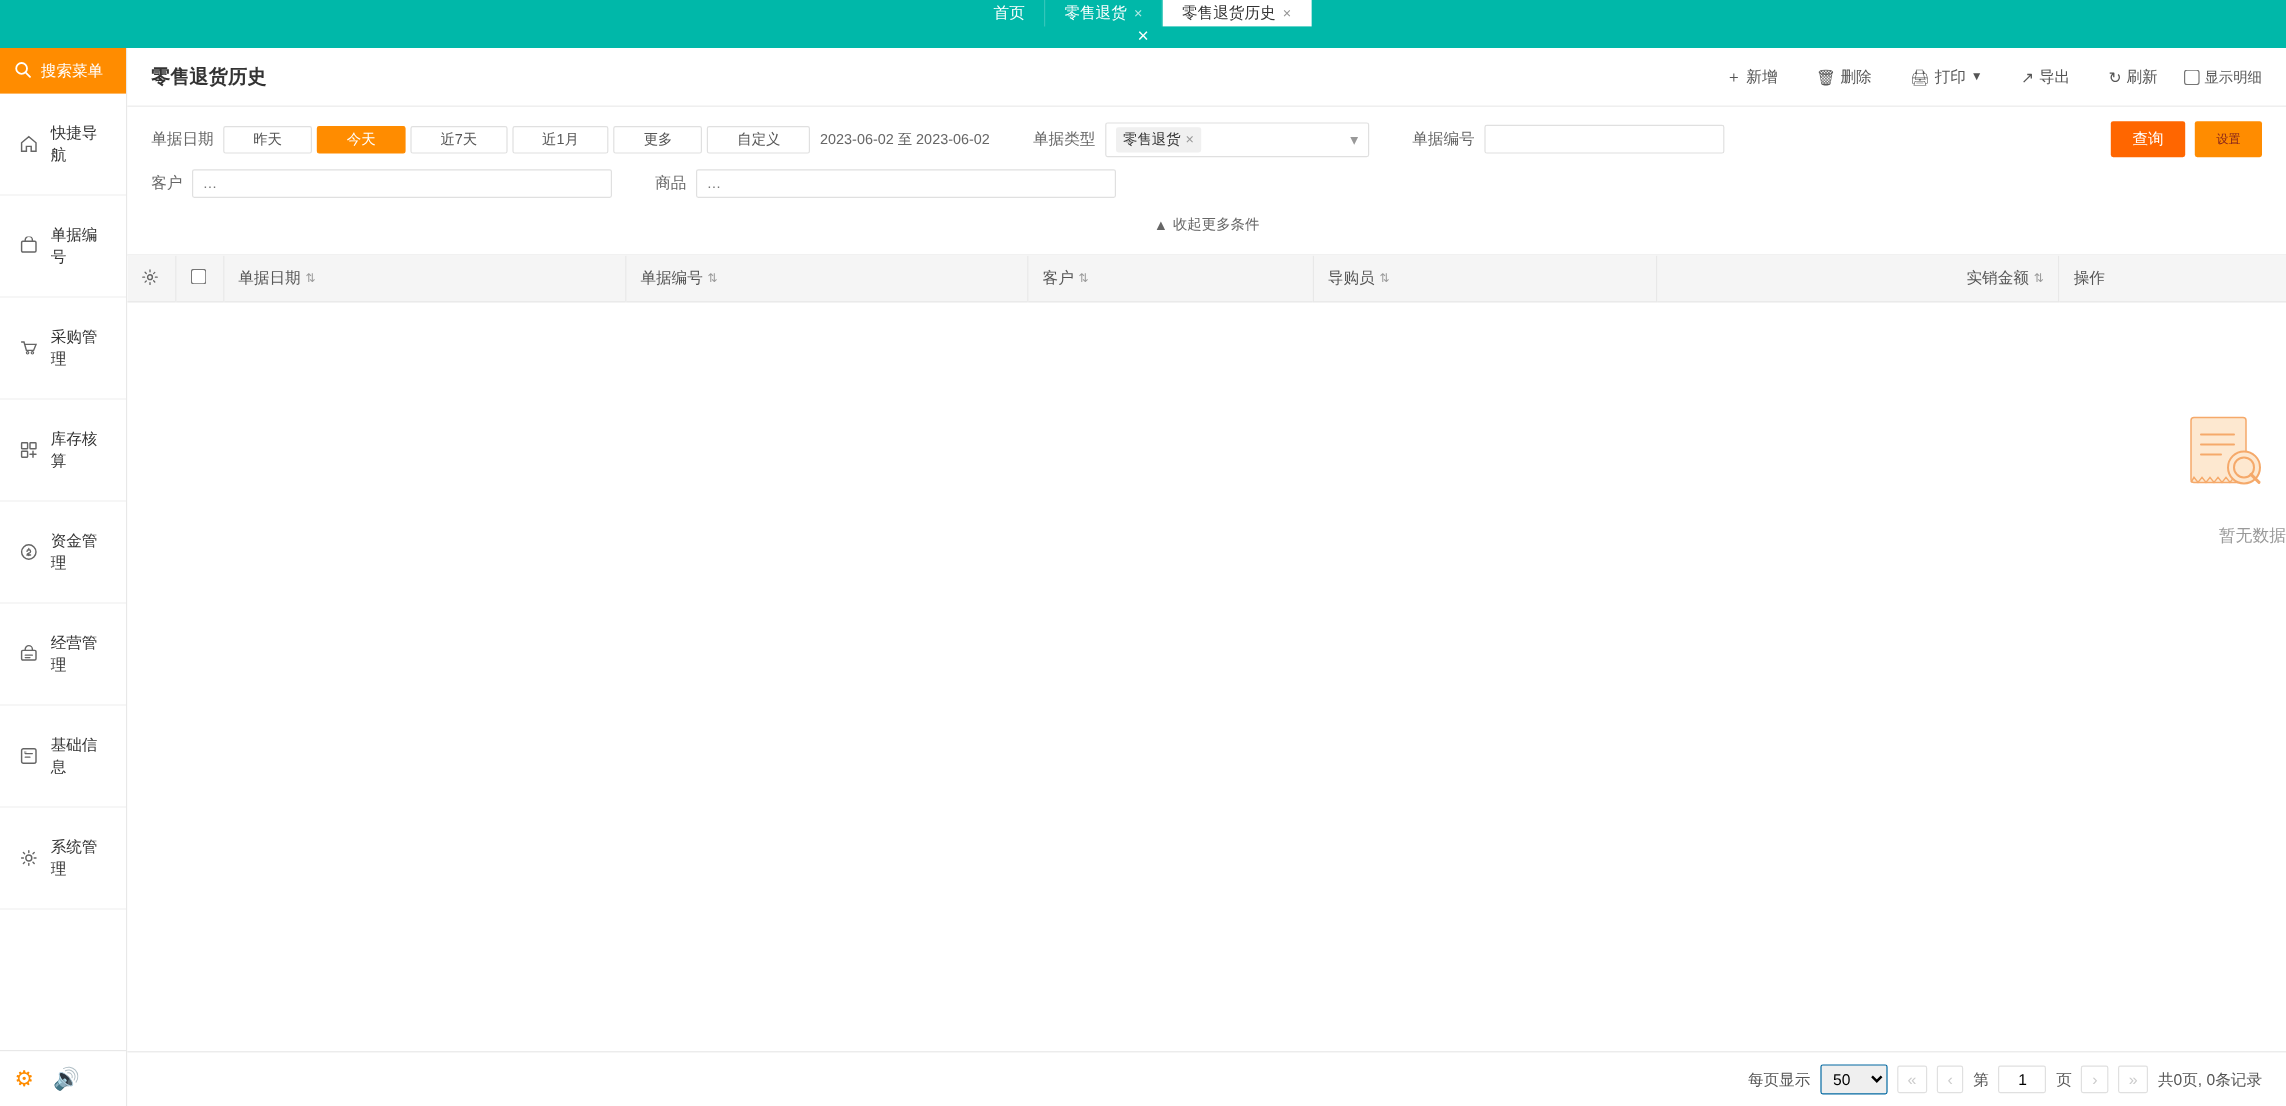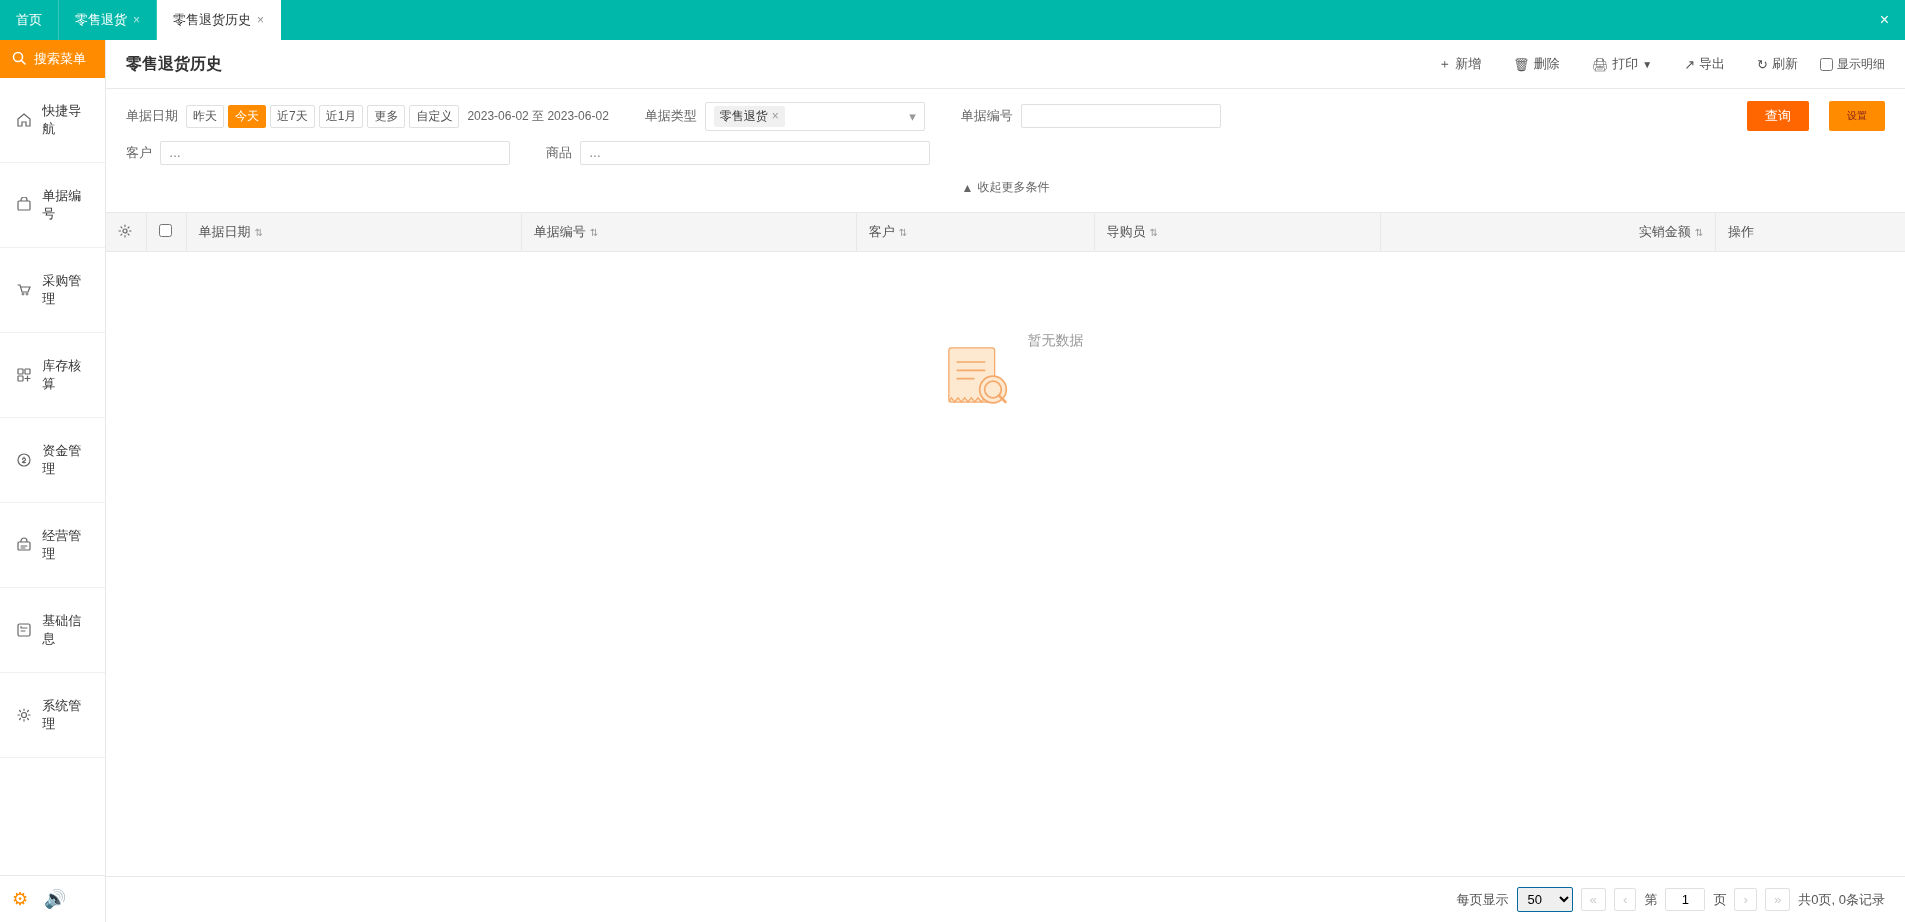--- a/index.html
+++ b/index.html
@@ -6,20 +6,21 @@
     body { font-family: 'Microsoft YaHei', Arial, sans-serif; font-size: 13px; background: #f5f5f5; color: #333; height: 922px; overflow: hidden; display: flex; flex-direction: column; }
 
     
     .top-bar {
       background: #00b8a9;
       height: 40px;
       display: flex;
       align-items: center;
       padding: 0 0 0 0;
       flex-shrink: 0;
+      flex-direction: column;
     }
     .top-bar .tabs {
       display: flex;
       align-items: stretch;
       height: 100%;
       flex: 1;
     }
     .top-bar .tab {
       display: flex;
       align-items: center;
@@ -189,21 +190,21 @@
     .filter-label {
       color: #666;
       font-size: 13px;
       white-space: nowrap;
     }
     .filter-date-btns {
       display: flex;
       gap: 4px;
     }
     .date-btn {
-      padding: 2px 6px;
+      padding: 2px 24px;
       border: 1px solid #e0e0e0;
       background: #fff;
       cursor: pointer;
       font-size: 12px;
       color: #555;
       border-radius: 2px;
     }
     .date-btn.active {
       background: #ff8c00;
       color: #fff;
@@ -305,22 +306,22 @@
       cursor: pointer;
       display: flex;
       align-items: center;
       gap: 4px;
     }
     .sort-icon { font-size: 10px; color: #999; }
 
     
     .empty-state {
       display: flex;
-      flex-direction: row;
-      align-items: flex-start;
+      flex-direction: column;
+      align-items: flex-end;
       justify-content: center;
       padding: 80px 0;
     }
     .empty-icon {
       width: 100px;
       height: 90px;
       margin-bottom: 16px;
     }
     .empty-text {
       color: #999;
@@ -546,21 +547,21 @@
             </span>
             <span class="filter-dropdown-arrow">▾</span>
           </div>
         </div>
 
         <div class="filter-item" style="margin-left: 20px;">
           <span class="filter-label">单据编号</span>
           <input type="text" class="filter-input" style="min-width: 200px;">
         </div>
 
-        <div class="filter-actions" style="margin-left: auto; flex-direction: row; display: flex; gap: 20px;">
+        <div class="filter-actions" style="margin-left: auto; flex-direction: row; display: flex; gap: 8px;">
           <button class="btn-query">查询</button>
           <button class="btn-settings">设置</button>
         </div>
       </div>
 
       <div class="filter-row">
 
         <div class="filter-item">
           <span class="filter-label">客户</span>
           <input type="text" class="customer-input" placeholder="…" style="min-width: 350px;">

